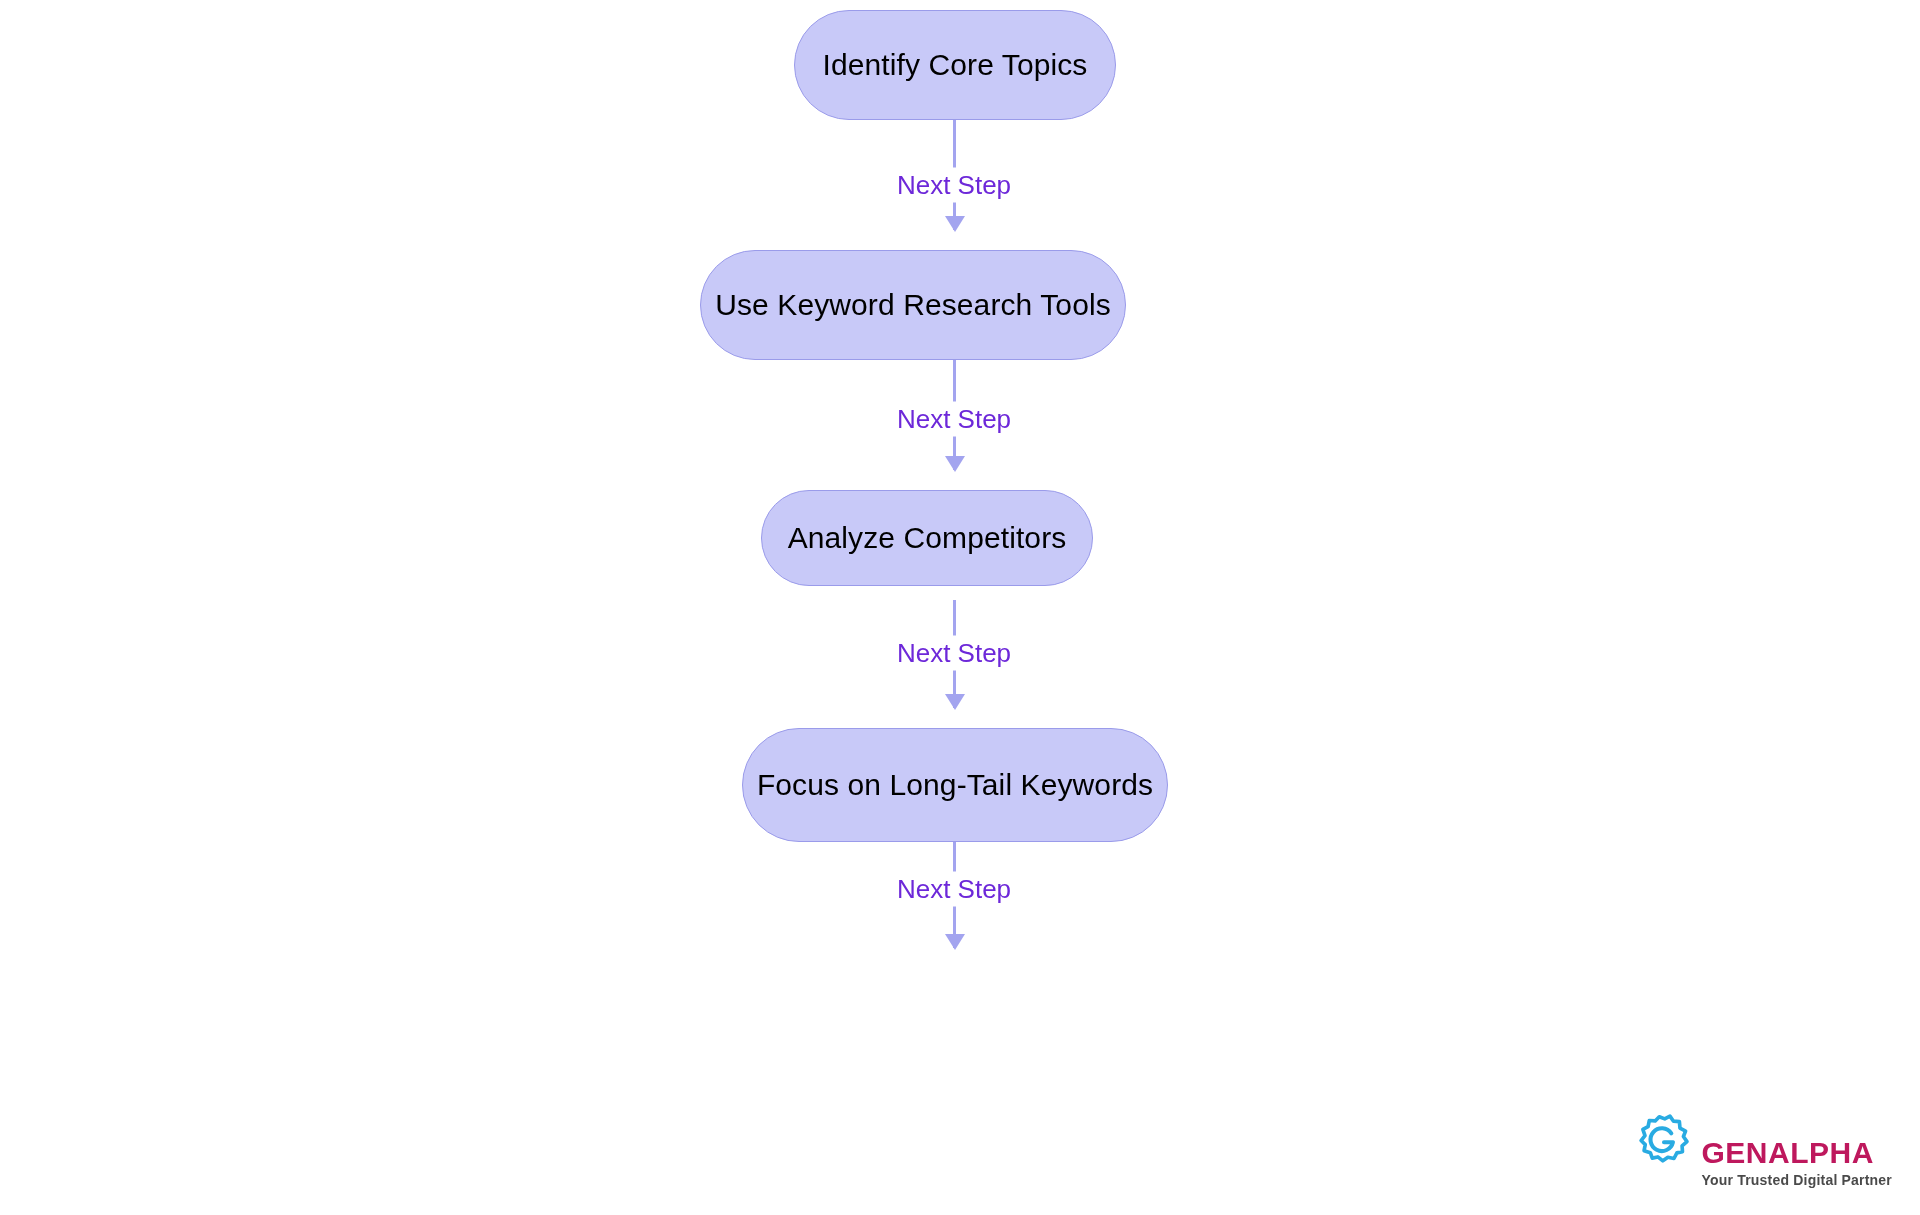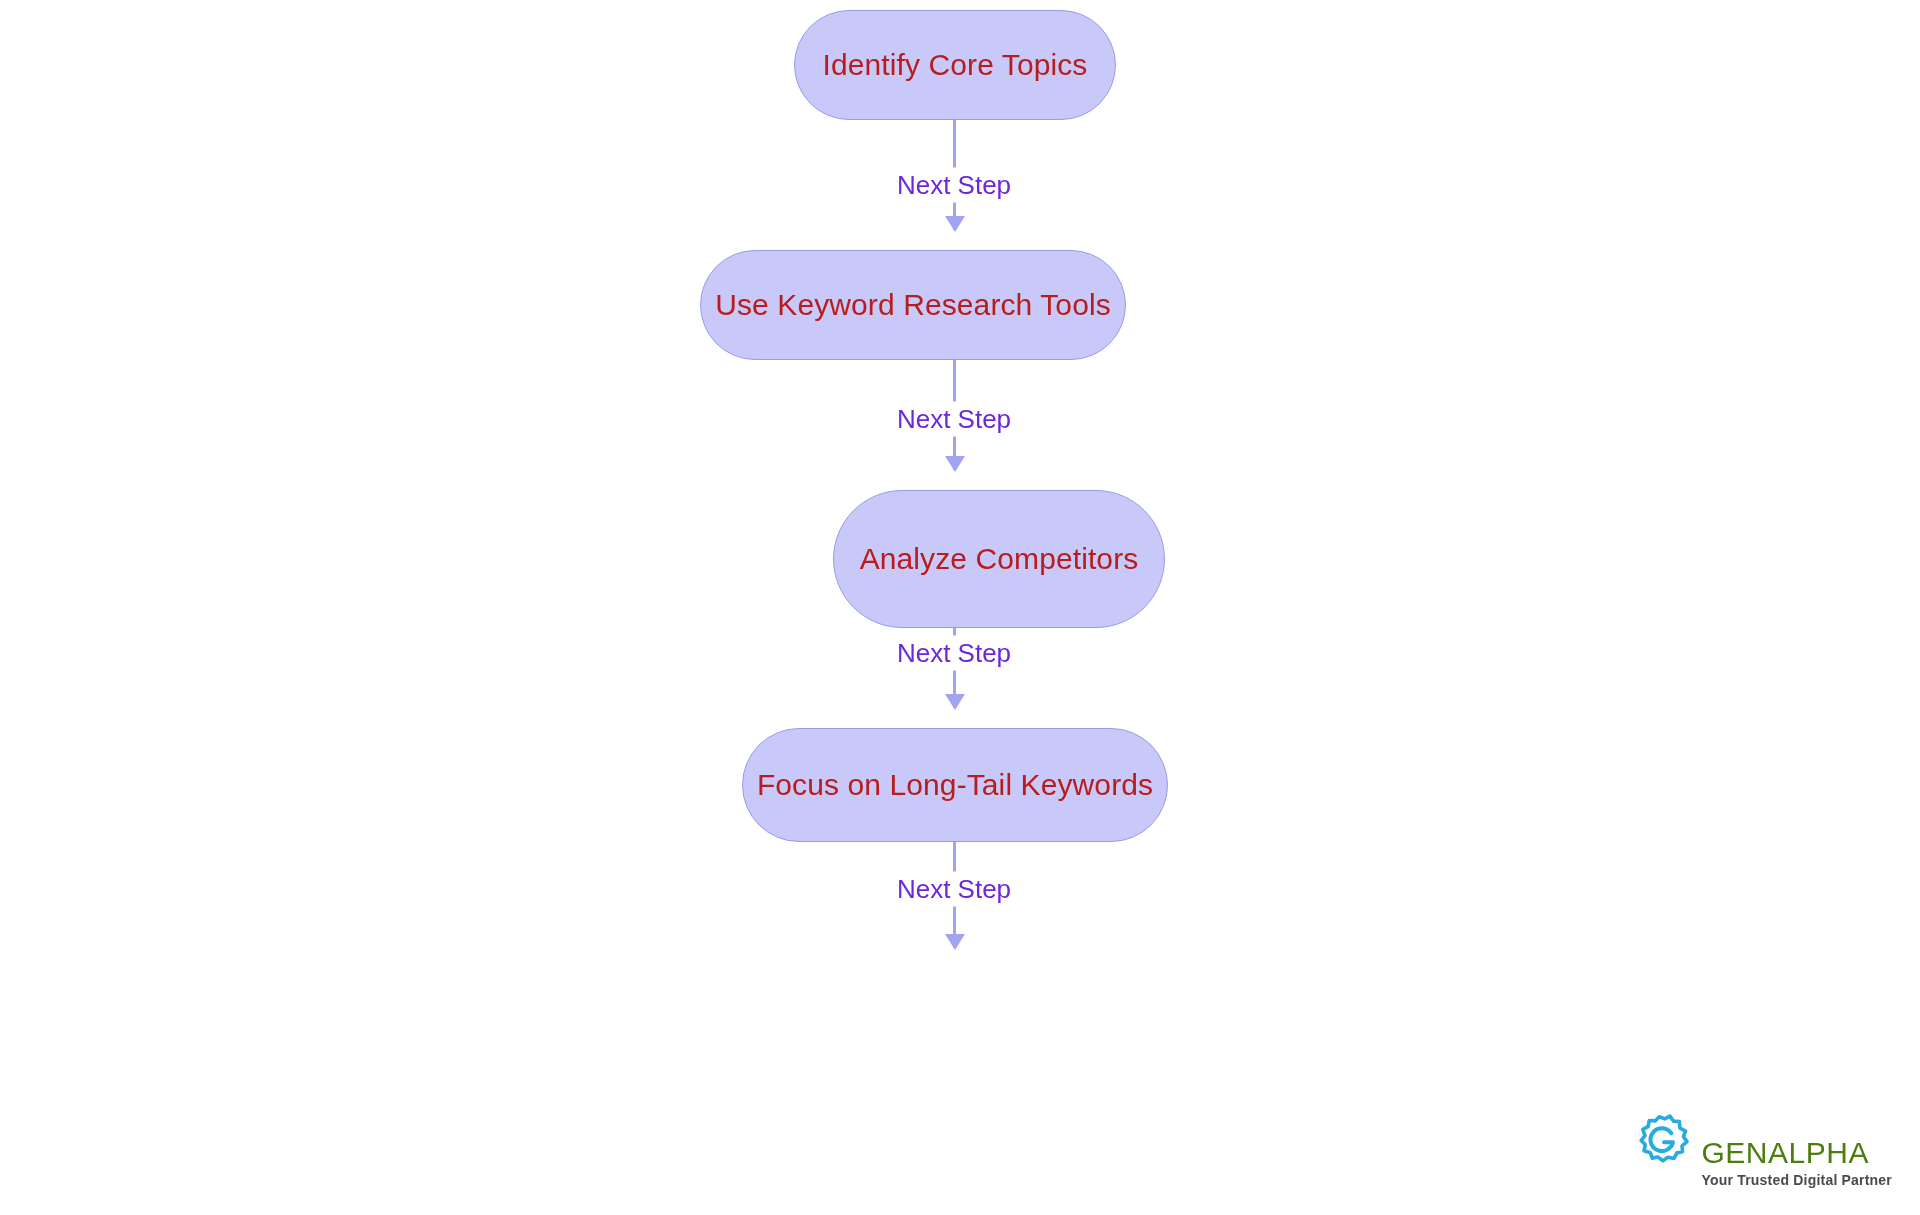--- a/index.html
+++ b/index.html
@@ -27,32 +27,32 @@
   
   .node {
     position: absolute;
     box-sizing: border-box;
     display: flex;
     align-items: center;
     justify-content: center;
     background: #c8c9f8;
     border: 1.5px solid #9a9bea;
     border-radius: 999px;
-    color: #b91c1c;
+    color: #000000;
     font-family: "Liberation Sans", sans-serif;
     font-size: 30px;
     font-weight: 400;
     letter-spacing: 0.1px;
     white-space: nowrap;
     z-index: 3;
   }
 
   .node-1 { left: 794px;  top: 10px;   width: 322px; height: 110px; }
   .node-2 { left: 700px;  top: 250px;  width: 426px; height: 110px; }
-  .node-3 { left: 833px;  top: 490px;  width: 332px; height: 138px; }
+  .node-3 { left: 761px;  top: 490px;  width: 332px; height: 96px; }
   .node-4 { left: 742px;  top: 728px;  width: 426px; height: 114px; }
   .node-5 { left: 802px;  top: 968px;  width: 306px; height: 110px; }
 
   
   .edge {
     position: absolute;
     left: 953px;
     width: 3px;
     background: #a3a4ef;
     z-index: 1;
@@ -114,23 +114,23 @@
   }
   #brand-logo .logo-words {
     display: flex;
     flex-direction: column;
     justify-content: center;
     line-height: 1;
   }
   #brand-logo .logo-name {
     font-family: "Liberation Sans", sans-serif;
     font-size: 30px;
-    font-weight: 400;
+    font-weight: 700;
     letter-spacing: 0.5px;
-    color: #4d7c0f;
+    color: #be185d;
     margin-top: 48px;
   }
   #brand-logo .logo-tagline {
     margin-top: 5px;
     font-family: "Liberation Sans", sans-serif;
     font-size: 14px;
     font-weight: 700;
     letter-spacing: 0.2px;
     color: #4a4a4a;
   }

